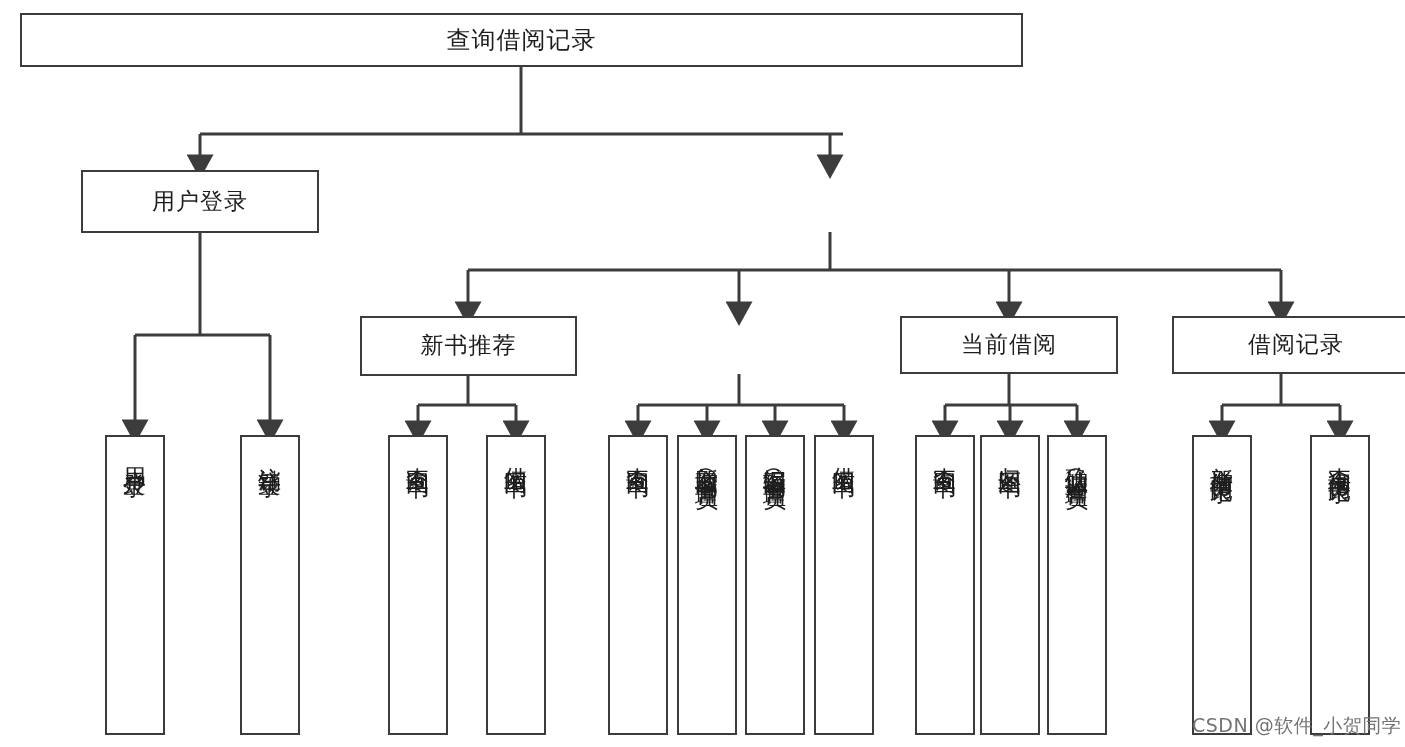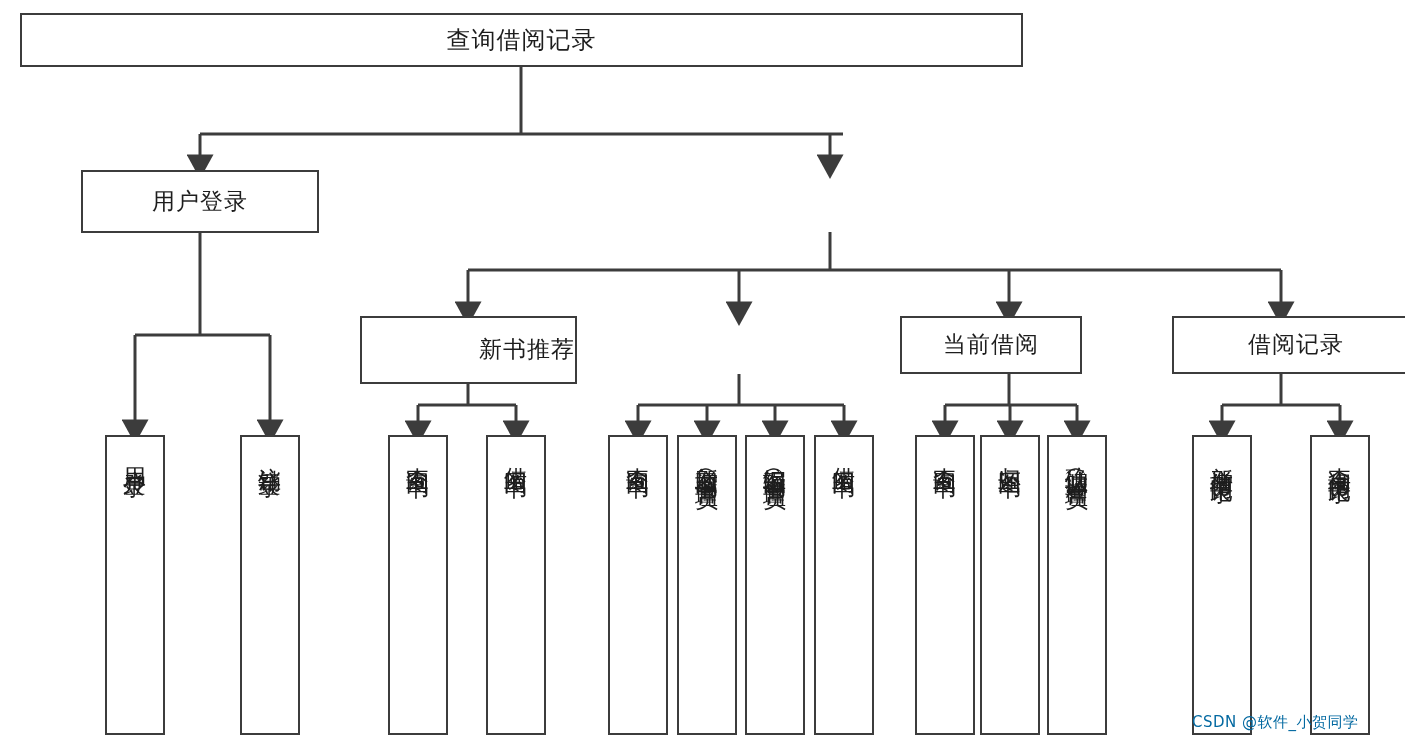--- a/index.html
+++ b/index.html
@@ -53,22 +53,22 @@
   .vtext {
     writing-mode: vertical-rl;
     text-orientation: upright;
     letter-spacing: 3px;
     line-height: 1.05;
     white-space: nowrap;
     color: #1d1d1d;
   }
   .watermark {
     position: absolute;
-    font-size: 15px;
-    color: #0369a1;
+    font-size: 19px;
+    color: #737373;
     white-space: nowrap;
     letter-spacing: 0.5px;
   }
 </style>
 </head>
 <body>
 
 <div id="canvas">
 
   <svg class="wires" viewBox="0 0 1405 747" xmlns="http://www.w3.org/2000/svg">
@@ -122,24 +122,24 @@
   </svg>
 
   <div class="node horiz root" style="left:20px; top:13px; width:1003px; height:54px;">
     <span>查询借阅记录</span>
   </div>
 
   <div class="node horiz" style="left:81px; top:170px; width:238px; height:63px;">
     <span>用户登录</span>
   </div>
 
-  <div class="node horiz" style="left:360px; top:316px; width:217px; height:68px;justify-content:flex-end;">
+  <div class="node horiz" style="left:360px; top:316px; width:217px; height:60px;">
     <span>新书推荐</span>
   </div>
-  <div class="node horiz" style="left:900px; top:316px; width:182px; height:58px;">
+  <div class="node horiz" style="left:900px; top:316px; width:218px; height:58px;">
     <span>当前借阅</span>
   </div>
   <div class="node horiz" style="left:1172px; top:316px; width:248px; height:58px;">
     <span>借阅记录</span>
   </div>
 
   <div class="node leaf" style="left:105px; top:435px; width:60px; height:300px;">
     <span class="vtext">用户登录</span>
   </div>
   <div class="node leaf" style="left:240px; top:435px; width:60px; height:300px;">

